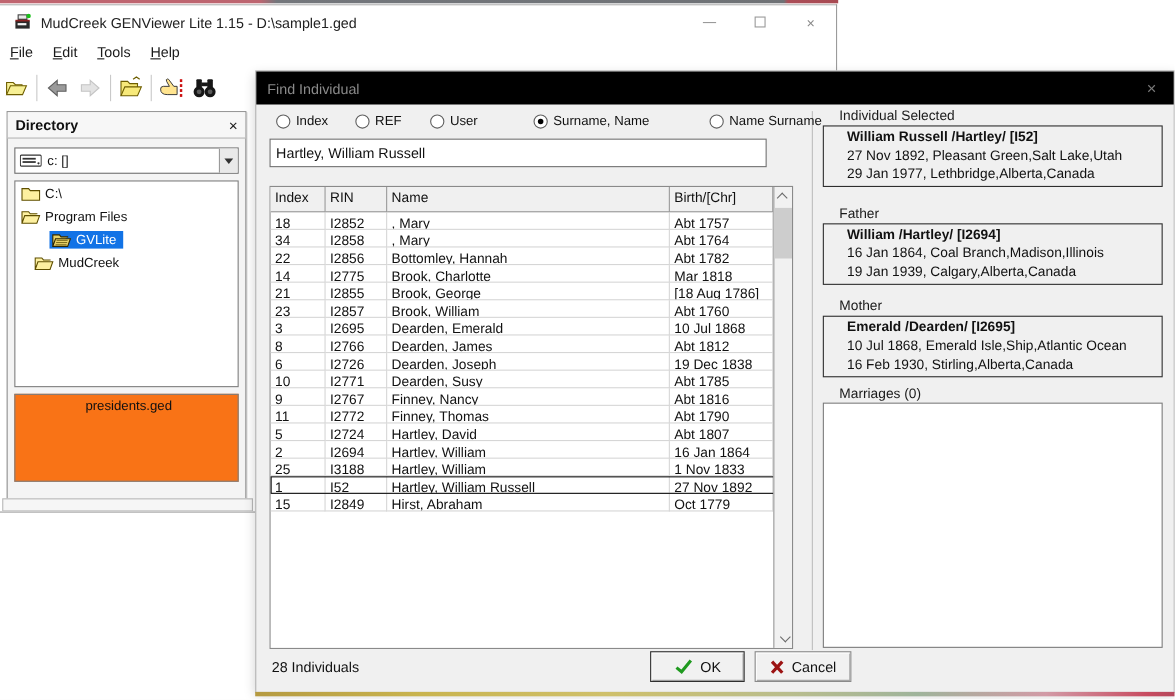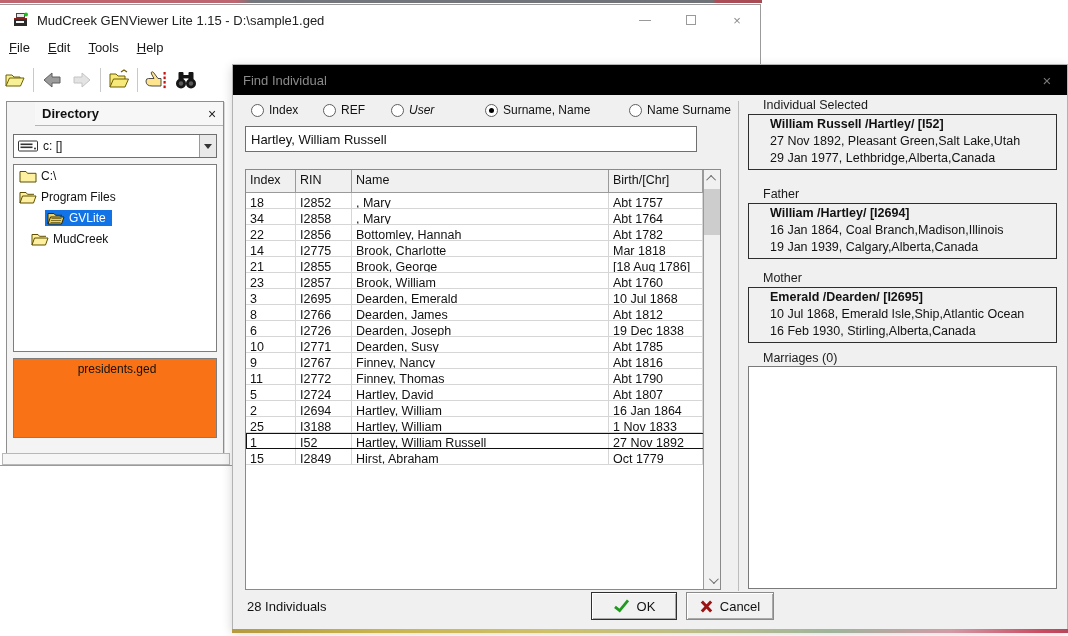--- a/index.html
+++ b/index.html
@@ -24,21 +24,21 @@
   .win-btn .box{width:10px;height:10px;border:1px solid #9a9a9a;}
   .win-btn .dash{width:12px;height:0;border-top:1px solid #9a9a9a;}
   .menubar{position:absolute;left:0;top:30px;height:24px;display:flex;align-items:center;font-size:13px;}
   .menu-item{padding:3px 9px;color:#1a1a1a;}
   .toolbar{position:absolute;left:0;top:54px;height:42px;display:flex;align-items:center;}
   .tool-btn{width:30px;height:30px;display:flex;align-items:center;justify-content:center;}
   .tool-sep{width:1px;height:24px;background:#c9c9c9;margin:0 3px;}
 
   
   .dir-panel{position:absolute;left:6px;top:96px;width:218px;height:354px;background:#f4f4f4;
-    border:1px solid #8f8f8f;box-shadow:1px 1px 0 #d9d9d9;padding-left:28px;}
+    border:1px solid #8f8f8f;box-shadow:1px 1px 0 #d9d9d9;}
   .dir-header{height:24px;display:flex;align-items:center;border-bottom:1px solid #b5b5b5;background:#f7f7f7;}
   .dir-title{font-weight:bold;font-size:13px;margin-left:7px;flex:1;}
   .dir-close{width:22px;text-align:center;font-size:14px;color:#222;}
   .combo{position:absolute;left:6px;top:32px;width:204px;height:24px;background:#fff;
     border:1px solid #6f6f6f;display:flex;align-items:center;}
   .combo-text{font-size:12px;margin-left:5px;flex:1;}
   .combo-btn{width:17px;height:100%;background:#e9e9e9;border-left:1px solid #9a9a9a;display:flex;align-items:center;justify-content:center;}
   .tri-down{width:0;height:0;border-left:4px solid transparent;border-right:4px solid transparent;border-top:5px solid #333;}
   .tree-box{position:absolute;left:6px;top:62px;width:204px;height:188px;background:#fff;border:1px solid #7d7d7d;overflow:hidden;}
   .tree-item{height:21px;display:flex;align-items:center;font-size:12px;}
@@ -250,29 +250,29 @@
 
     <div class="radio-row">
       <label class="radio-item" style="left:18px;">
         <span class="radio"></span>
         <span>Index</span>
       </label>
       <label class="radio-item" style="left:90px;">
         <span class="radio"></span>
         <span>REF</span>
       </label>
-      <label class="radio-item" style="left:158px;font-style:italic;">
+      <label class="radio-item" style="left:158px;">
         <span class="radio"></span>
         <span>User</span>
       </label>
       <label class="radio-item" style="left:252px;">
         <span class="radio checked"></span>
         <span>Surname, Name</span>
       </label>
-      <label class="radio-item" style="left:396px;justify-content:center;">
+      <label class="radio-item" style="left:412px;justify-content:center;">
         <span class="radio"></span>
         <span>Name Surname</span>
       </label>
     </div>
 
     <input class="search-input" type="text" value="Hartley, William Russell" style="">
 
     <div class="tbl">
       <div class="thead">
         <div class="thcell c0">Index</div>

